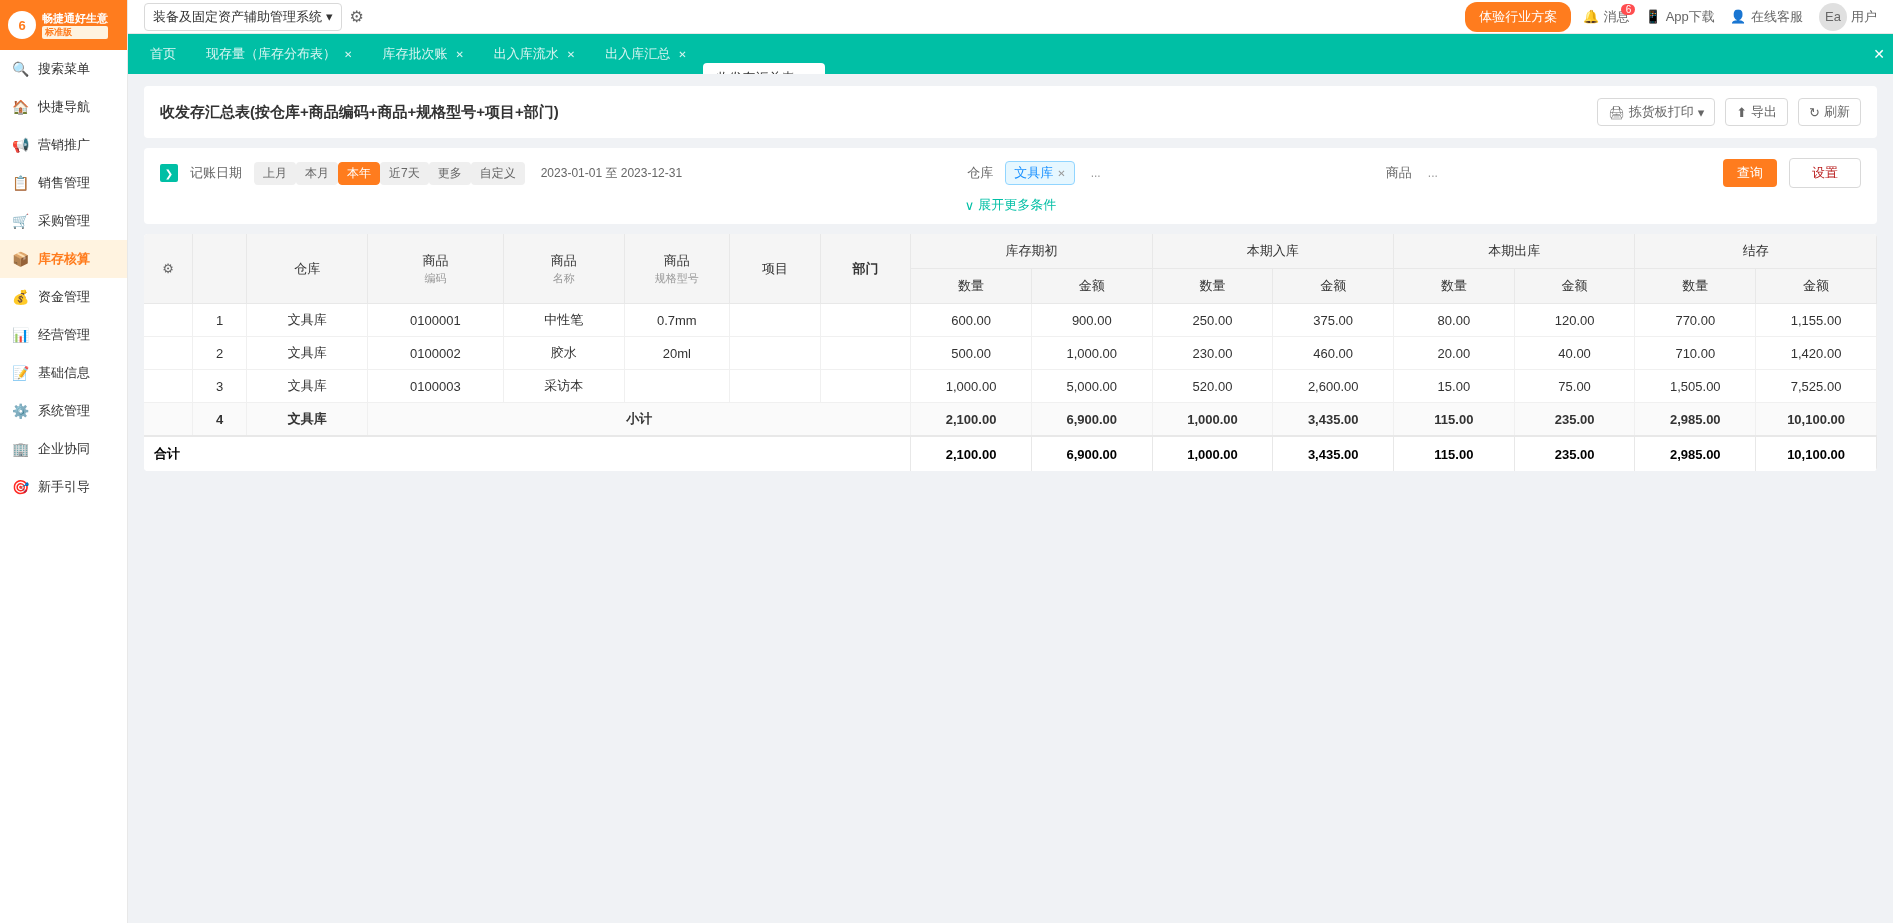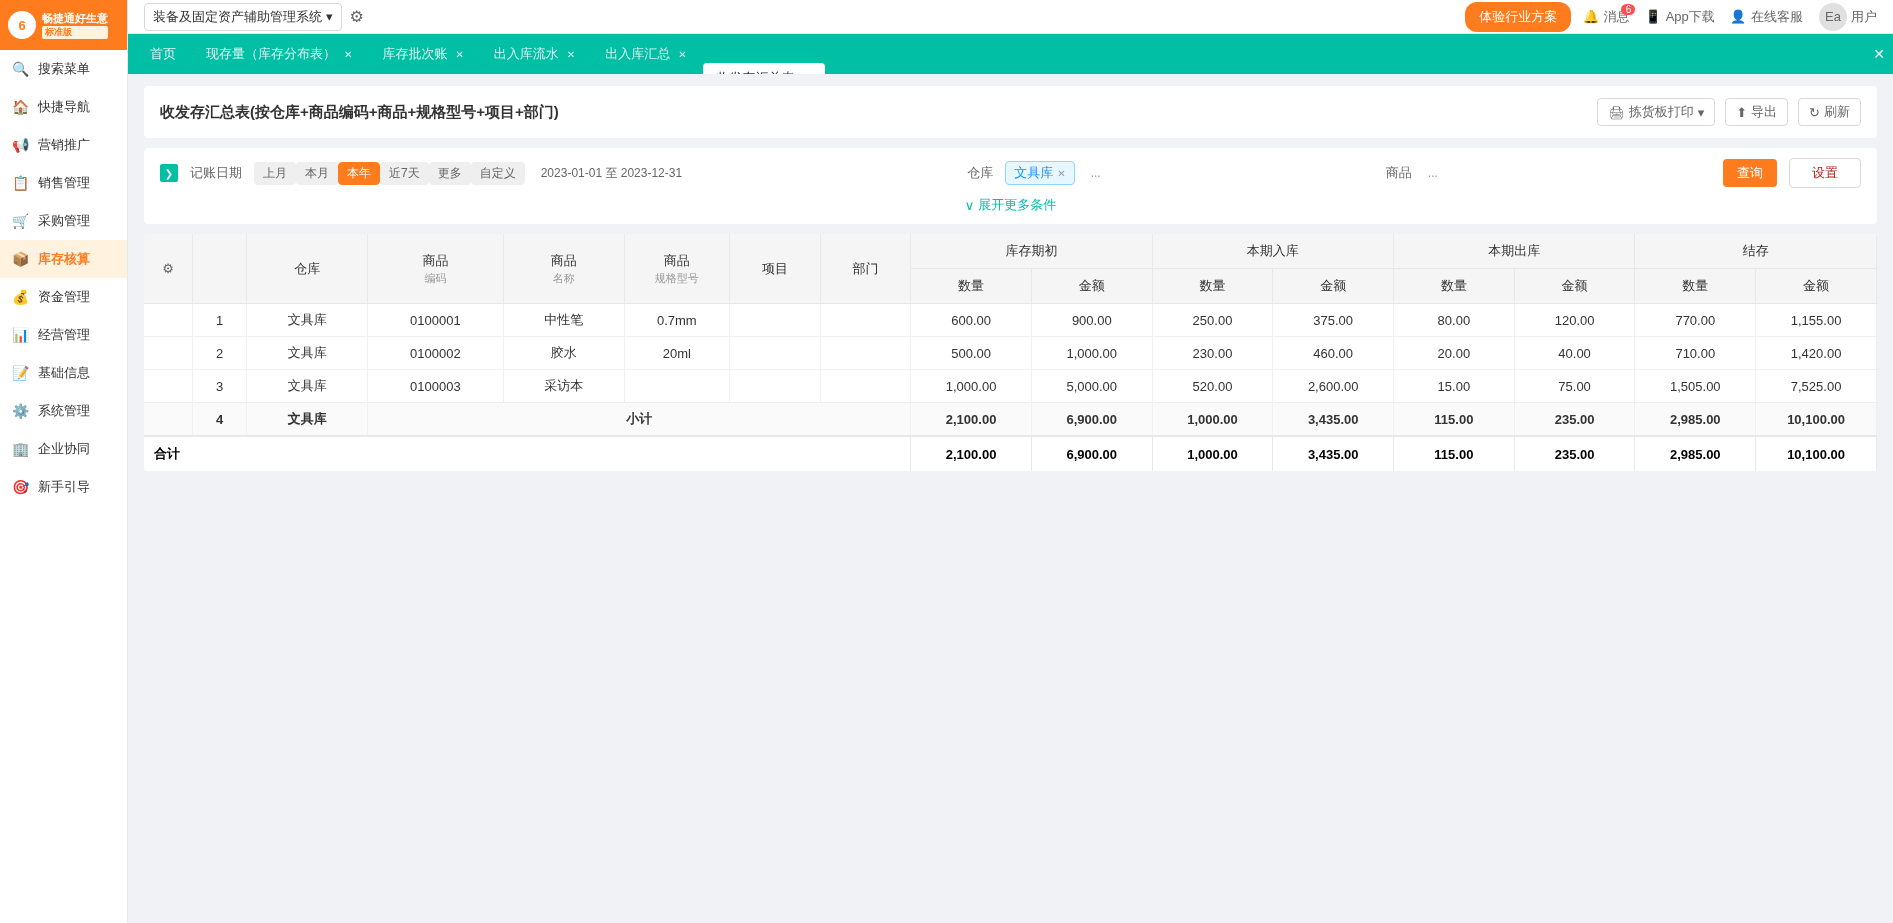--- a/index.html
+++ b/index.html
@@ -73,21 +73,21 @@
     .th-group { text-align: center; }
     .settings-icon-cell { color: #666; cursor: pointer; }
 
     .col-settings { width: 32px; }
     .col-no { width: 36px; }
     .col-warehouse { width: 80px; }
     .col-code { width: 90px; }
     .col-name { width: 80px; }
     .col-spec { width: 70px; }
     .col-project { width: 60px; }
-    .col-dept { width: 60px; }
+    .col-dept { width: 60px; font-weight: bold; }
     .col-num { width: 80px; }
     .col-amt { width: 80px; }
   </style>
 </head>
 <body>
 
 <div class="sidebar">
   <div class="sidebar-logo">
     <div class="sidebar-logo-icon">
       <span>6</span>

